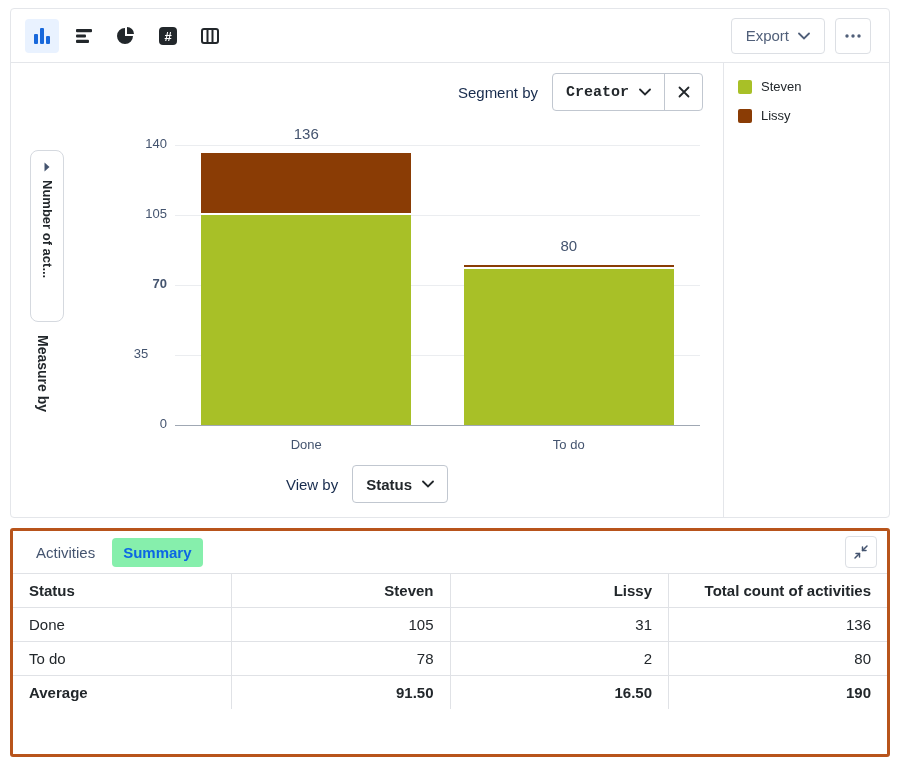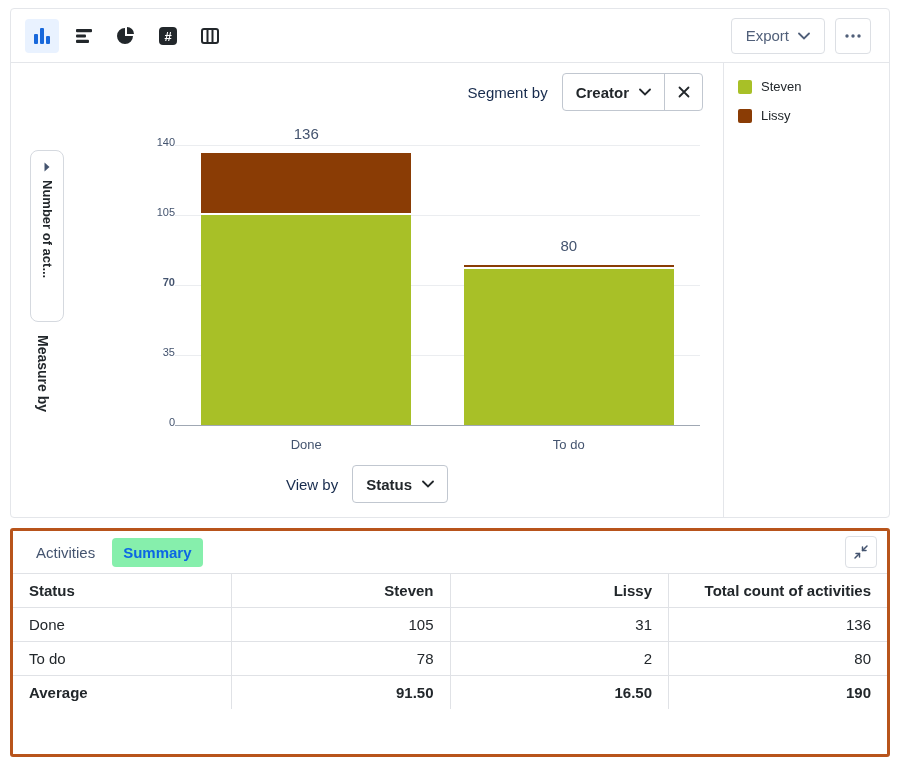--- a/index.html
+++ b/index.html
@@ -19,32 +19,32 @@
   
   .chart-area { display:flex; height:454px; }
   .chart-main { width:712px; position:relative; }
   .legend-col { flex:1; border-left:1px solid #e4e6ea; padding:16px 10px 0 14px; }
   .legend-item { display:flex; align-items:center; gap:9px; margin-bottom:14px; font-size:13px; color:#22272b; cursor:pointer; }
   .swatch { width:14px; height:14px; border-radius:2px; flex:0 0 auto; }
 
   .segment-row { position:absolute; top:10px; right:20px; display:flex; align-items:center; gap:14px; }
   .ctl-label { font-size:15px; color:#172b4d; }
   .seg-group { display:flex; align-items:stretch; border:1px solid #c1c7d0; border-radius:4px; height:38px; background:#fff; }
-  .seg-dropdown { display:flex; align-items:center; gap:10px; padding:0 13px; border:none; background:transparent; font-size:15px; font-weight:600; color:#22272b; cursor:pointer; font-family:Liberation Sans, sans-serif; }
+  .seg-dropdown { display:flex; align-items:center; gap:10px; padding:0 13px; border:none; background:transparent; font-size:15px; font-weight:600; color:#22272b; cursor:pointer; font-family:Liberation Mono, monospace; }
   .seg-close { width:38px; border:none; border-left:1px solid #c1c7d0; background:transparent; display:flex; align-items:center; justify-content:center; cursor:pointer; }
 
   .dropdown-btn { display:flex; align-items:center; gap:10px; padding:0 13px; height:38px; border:1px solid #c1c7d0; border-radius:4px; background:#fff; font-size:15px; font-weight:600; color:#22272b; cursor:pointer; font-family:inherit; }
 
   .axis-box { position:absolute; left:19px; top:87px; width:34px; height:172px; border:1px solid #d5d9df; border-radius:8px; background:#fff; display:flex; flex-direction:column; align-items:center; padding-top:11px; gap:8px; cursor:pointer; }
   .axis-field-text { writing-mode:vertical-rl; font-size:13px; font-weight:700; color:#22272b; white-space:nowrap; overflow:hidden; max-height:130px; }
   .measure-by { position:absolute; left:24px; top:272px; writing-mode:vertical-rl; font-size:14px; font-weight:700; color:#22272b; white-space:nowrap; }
 
   .gridline { position:absolute; height:1px; background:#ebedf0; }
   .gridline.zero { background:#a0a8b4; }
-  .ytick { position:absolute; left:112px; width:52px; text-align:right; font-size:11px; color:#44546f; }
+  .ytick { position:absolute; left:104px; width:52px; text-align:right; font-size:13px; color:#44546f; }
   .bar-seg { position:absolute; }
   .bar-seg.upper { border-bottom:2px solid #fff; }
   .bar-total { position:absolute; text-align:center; font-size:15px; color:#44546f; }
   .cat-label { position:absolute; text-align:center; font-size:13px; color:#44546f; }
 
   .viewby-row { position:absolute; top:402px; left:0; width:712px; display:flex; justify-content:center; align-items:center; gap:14px; }
 
   
   .panel { position:absolute; top:528px; left:10px; width:880px; height:229px; border:3px solid #b8541b; border-radius:3px; background:#fff; overflow:hidden; }
   .tabs-row { height:42px; display:flex; align-items:center; padding:0 10px 0 12px; gap:6px; }
@@ -151,21 +151,21 @@
         <button class="dropdown-btn">
           <span>Status</span>
           <svg width="12" height="8" viewBox="0 0 12 8" fill="none">
               <path d="M1 1.5 L6 6.5 L11 1.5" stroke="#22272b" stroke-width="1.8" stroke-linecap="round"></path>
             </svg>
         </button>
       </div>
     <div class="gridline zero" style="top: 362px; left: 164px; width: 525px;"></div>
         <div class="ytick" style="top: 353px;">0</div>
         <div class="gridline" style="top: 292px; left: 164px; width: 525px;"></div>
-        <div class="ytick" style="top: 283px;">35</div>
+        <div class="ytick" style="top: 283px; text-align: center;">35</div>
         <div class="gridline" style="top: 222px; left: 164px; width: 525px;"></div>
         <div class="ytick" style="top: 213px; font-weight: bold;">70</div>
         <div class="gridline" style="top: 152px; left: 164px; width: 525px;"></div>
         <div class="ytick" style="top: 143px;">105</div>
         <div class="gridline" style="top: 82px; left: 164px; width: 525px;"></div>
         <div class="ytick" style="top: 73px;">140</div>
         <div class="bar-seg" style="left: 190.25px; top: 152px; width: 210px; height: 210px; background: rgb(168, 192, 39);"></div>
         <div class="bar-seg upper" style="left: 190.25px; top: 90px; width: 210px; height: 62px; background: rgb(138, 60, 5);"></div>
         <div class="bar-total" style="left: 235.25px; top: 62px; width: 120px;">136</div>
         <div class="cat-label" style="left: 235.25px; top: 374px; width: 120px;">Done</div>

